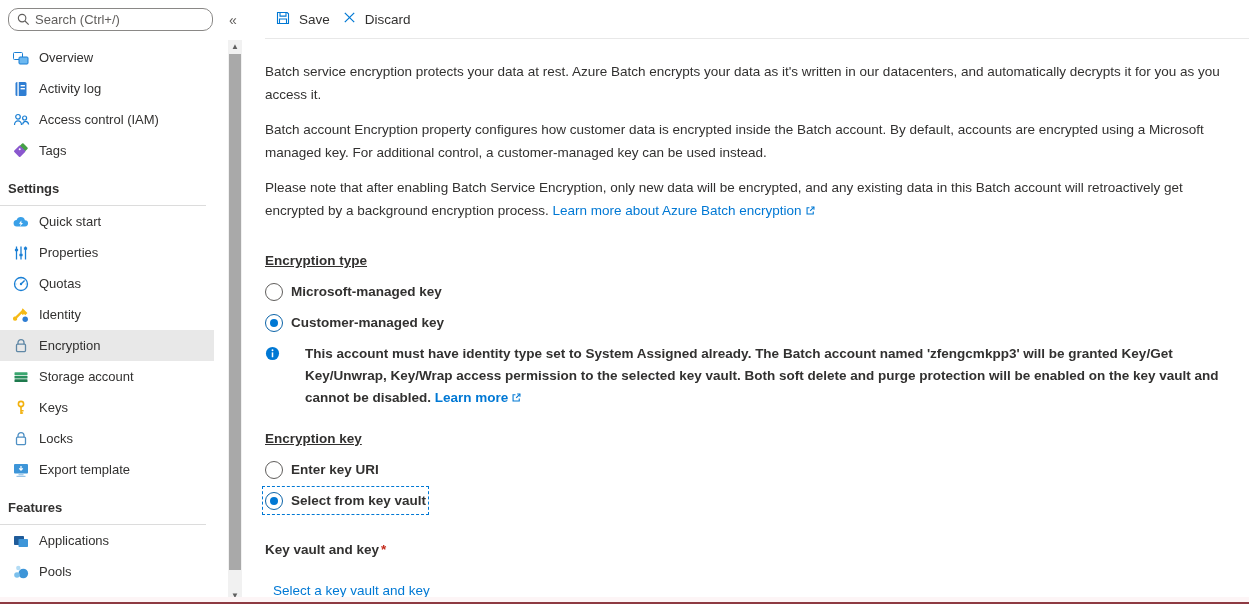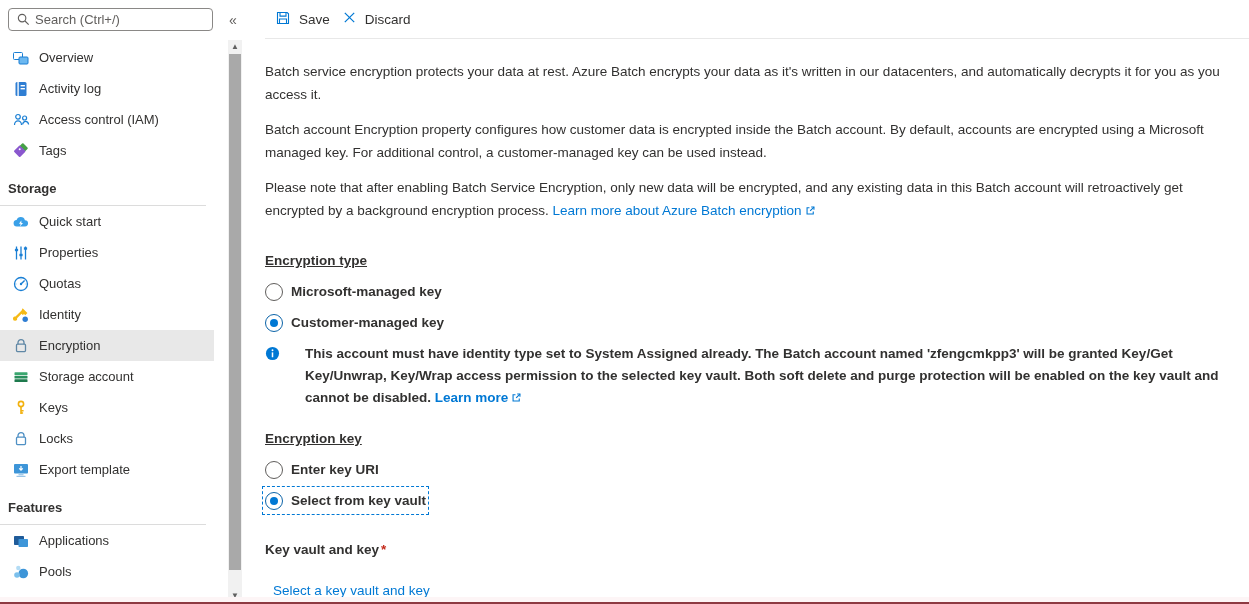--- a/index.html
+++ b/index.html
@@ -8,21 +8,21 @@
     position: relative;
     font-family: "Liberation Sans", sans-serif;
     background: #fff;
     color: #323130;
     overflow: hidden;
   }
   
   .sidebar { position:absolute; left:0; top:0; width:250px; height:100%; background:#fff; }
   .search-box {
     position:absolute; left:8px; top:8px; width:205px; height:23px;
-    border:1px solid #8a8886; border-radius:4px; background:#fff;
+    border:1px solid #8a8886; border-radius:10px; background:#fff;
   }
   .search-box input {
     width:100%; height:100%; border:none; outline:none; background:transparent;
     padding-left:26px; font-size:13px; color:#323130; font-family:inherit;
   }
   .search-box input::placeholder { color:#605e5c; }
   .search-glyph { position:absolute; left:7px; top:3px; }
   .collapse-btn {
     position:absolute; left:221px; top:8px; width:24px; height:24px;
     background:none; border:none; color:#605e5c; font-size:14px; cursor:pointer;
@@ -125,21 +125,21 @@
       <div class="nav-item">
         <span class="nav-icon">
           <svg viewBox="0 0 18 18">
             <rect x="7" y="2.4" width="7.6" height="7.6" rx="1" transform="rotate(45 10.8 6.2)" fill="#46a046"></rect>
             <rect x="3.4" y="5" width="8.6" height="8.6" rx="1" transform="rotate(45 7.7 9.3)" fill="#8a57ce"></rect>
             <circle cx="7.7" cy="7.3" r="1" fill="#fff"></circle>
           </svg>
         </span>
         <span class="nav-label">Tags</span>
       </div>
-      <div class="nav-heading">Storage</div>
+      <div class="nav-heading">Settings</div>
       <div class="nav-item">
         <span class="nav-icon">
           <svg viewBox="0 0 18 18">
             <path d="M5 13.5a3.2 3.2 0 0 1-.4-6.4A4.3 4.3 0 0 1 12.9 7.3 3.1 3.1 0 0 1 13 13.5z" fill="#3aa0e8"></path>
             <path d="M9.3 7.5L7 10.7h1.7L7.9 13.5l3.1-3.6H9.4z" fill="#fff"></path>
           </svg>
         </span>
         <span class="nav-label">Quick start</span>
       </div>
       <div class="nav-item">

